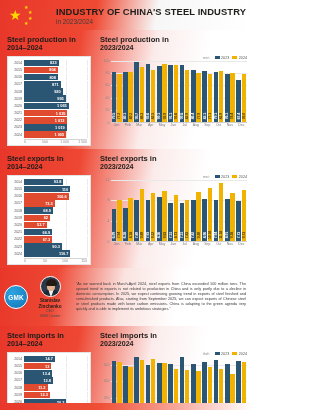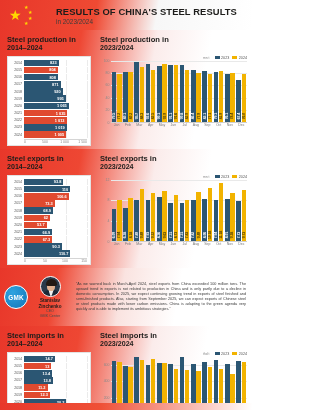--- a/index.html
+++ b/index.html
@@ -117,21 +117,21 @@
 
   <div class="header">
     <div class="flag">
       <div class="flag-star-big">★</div>
       <div class="flag-star-s s1">★</div>
       <div class="flag-star-s s2">★</div>
       <div class="flag-star-s s3">★</div>
       <div class="flag-star-s s4">★</div>
     </div>
     <div class="head-text">
-      <div class="head-title">RESULTS OF CHINA'S STEEL RESULTS</div>
+      <div class="head-title">INDUSTRY OF CHINA'S STEEL INDUSTRY</div>
       <div class="head-sub">in 2023/2024</div>
     </div>
   </div>
 
   <div class="band band-red">
     <div class="panel-left">
       <div class="p-title">Steel production in</div>
       <div class="p-sub">2014–2024</div>
       <div class="card">
         <div class="hbars">

